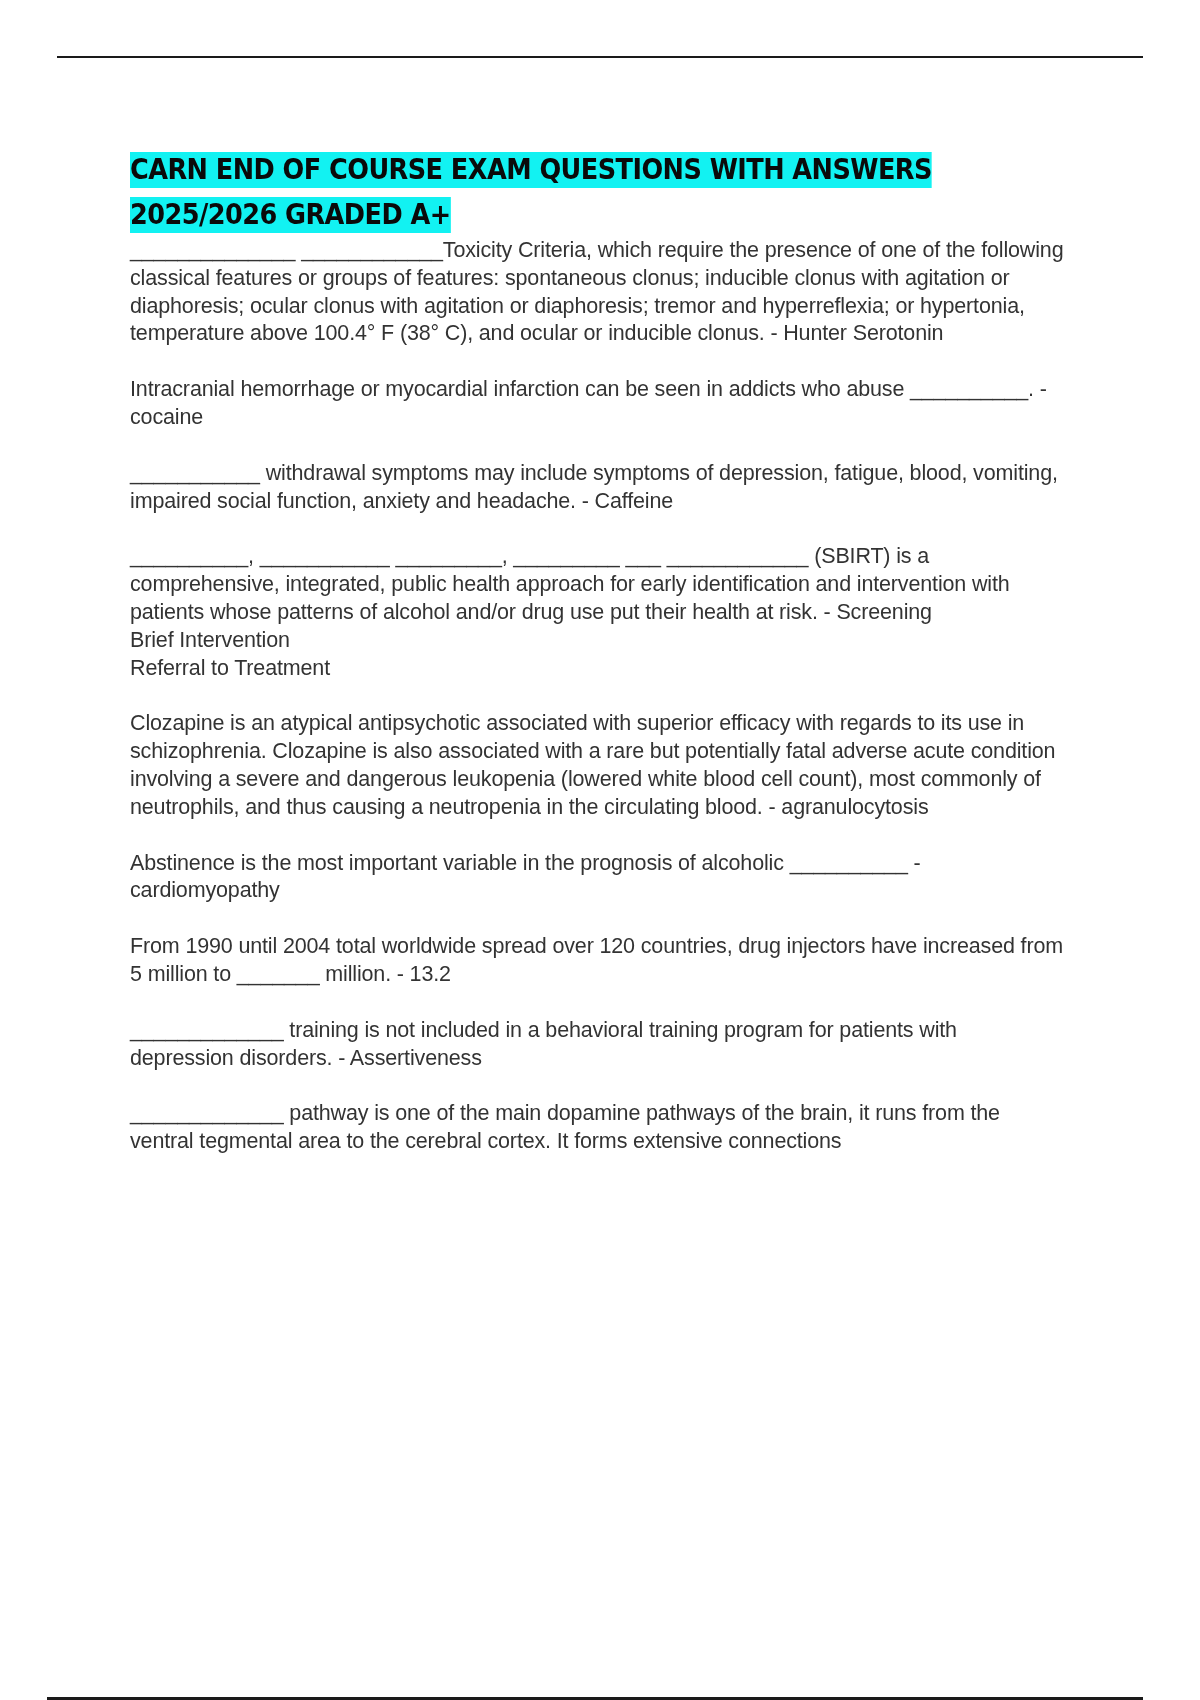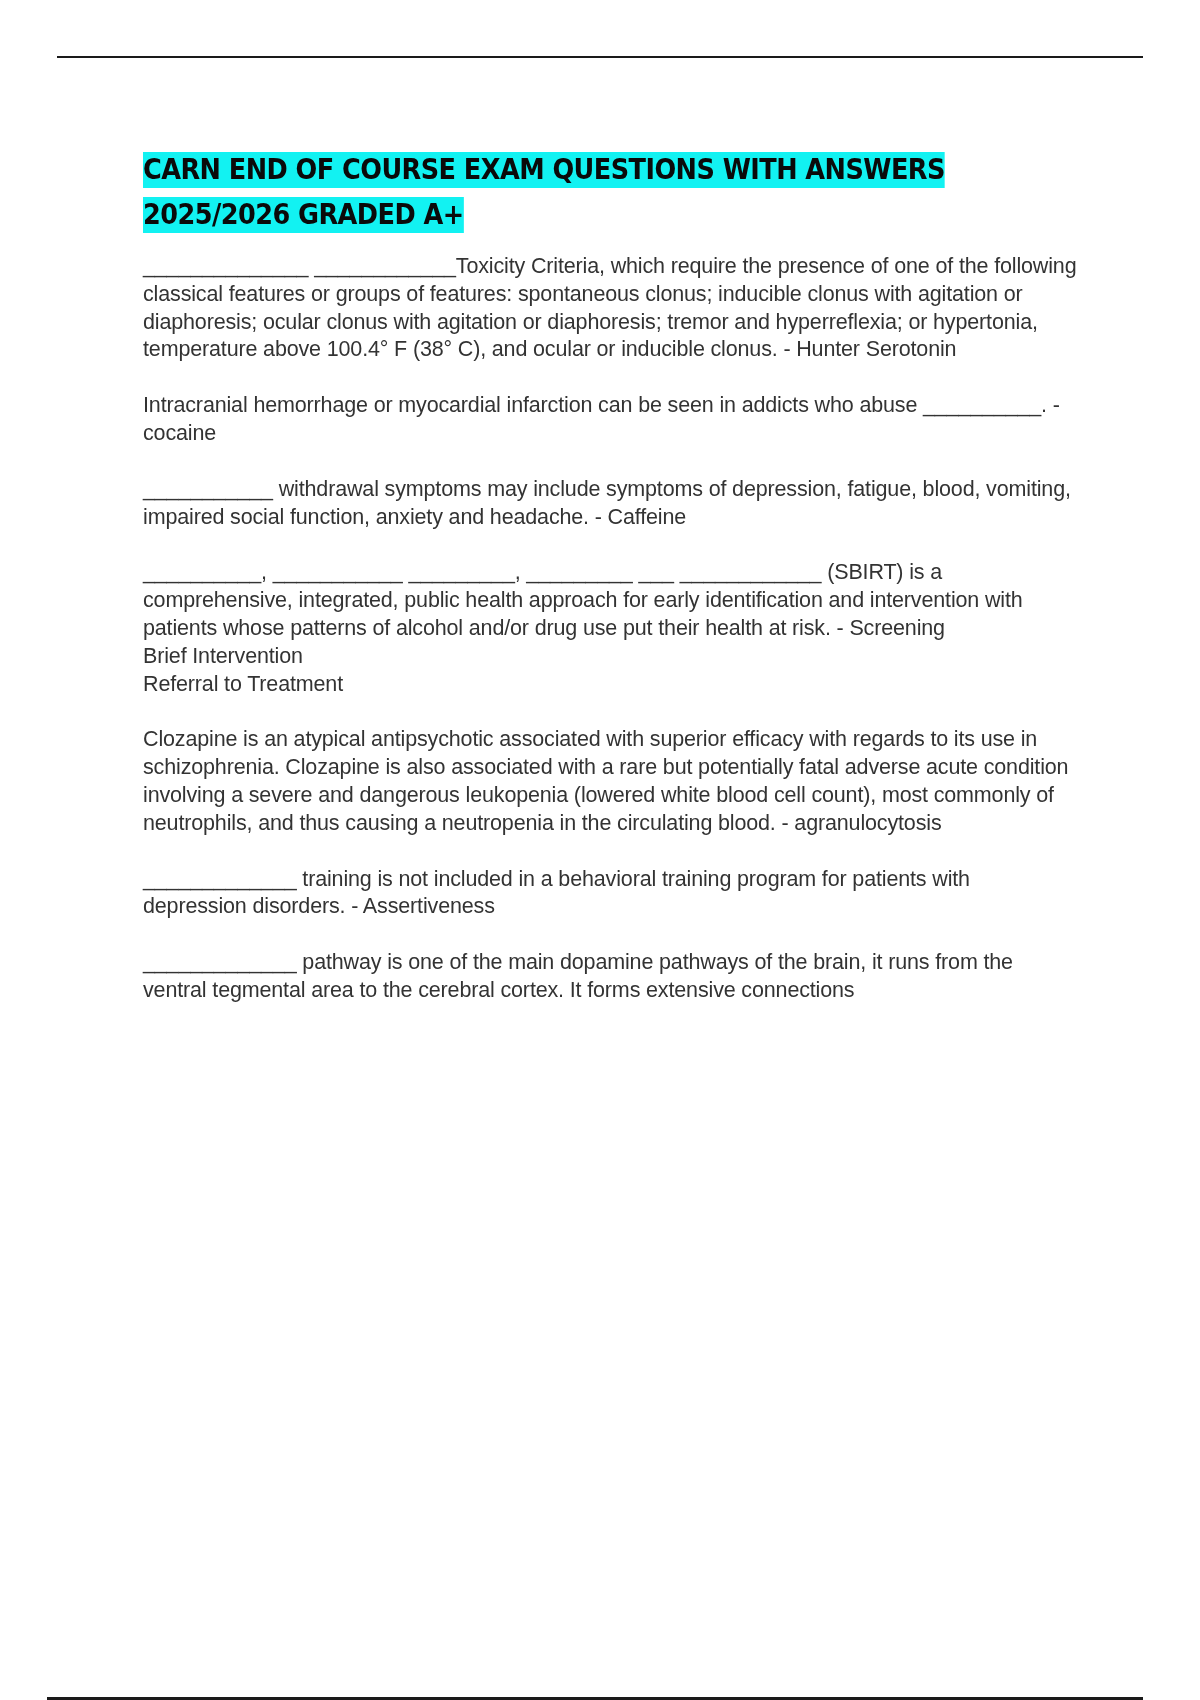--- a/index.html
+++ b/index.html
@@ -25,21 +25,21 @@
       top: 56px;
     }
     .rule-bottom {
       left: 47px;
       width: 1096px;
       top: 1697px;
       height: 3px;
     }
     .content {
       position: absolute;
-      left: 143px;
+      left: 130px;
       top: 147px;
       width: 935px;
     }
     .title {
       margin: 0;
       font-family: "DejaVu Sans", sans-serif;
       font-weight: bold;
       font-size: 27.5px;
       line-height: 45px;
       color: #0a0a0a;
@@ -59,21 +59,21 @@
       font-size: 21.5px;
       line-height: 27.8px;
       color: #333333;
       letter-spacing: -0.15px;
       white-space: pre-wrap;
     }
     .qa-block {
       margin-bottom: 28px;
     }
     .qa-first {
-      margin-top: 16px;
+      margin-top: 0;
     }
   </style>
 </head>
 <body>
 
 <div class="rule rule-top"></div>
 
 <div class="content">
   <h1 class="title"><span class="hl">CARN END OF COURSE EXAM QUESTIONS WITH ANSWERS 2025/2026 GRADED A+</span></h1>
 
@@ -88,20 +88,26 @@
   </div>
   <div class="qa-block">
     <p class="qa">__________, ___________ _________, _________ ___ ____________ (SBIRT) is a comprehensive, integrated, public health approach for early identification and intervention with patients whose patterns of alcohol and/or drug use put their health at risk. - Screening
 Brief Intervention
 Referral to Treatment</p>
   </div>
   <div class="qa-block">
     <p class="qa">Clozapine is an atypical antipsychotic associated with superior efficacy with regards to its use in schizophrenia. Clozapine is also associated with a rare but potentially fatal adverse acute condition involving a severe and dangerous leukopenia (lowered white blood cell count), most commonly of neutrophils, and thus causing a neutropenia in the circulating blood. - agranulocytosis</p>
   </div>
   <div class="qa-block">
+    <p class="qa">Abstinence is the most important variable in the prognosis of alcoholic __________ - cardiomyopathy</p>
+  </div>
+  <div class="qa-block">
+    <p class="qa">From 1990 until 2004 total worldwide spread over 120 countries, drug injectors have increased from 5 million to _______ million. - 13.2</p>
+  </div>
+  <div class="qa-block">
     <p class="qa">_____________ training is not included in a behavioral training program for patients with depression disorders. - Assertiveness</p>
   </div>
   <div class="qa-block">
     <p class="qa">_____________ pathway is one of the main dopamine pathways of the brain, it runs from the ventral tegmental area to the cerebral cortex. It forms extensive connections</p>
   </div>
 </div>
 
 <div class="rule rule-bottom"></div>
 
 </body></html>

